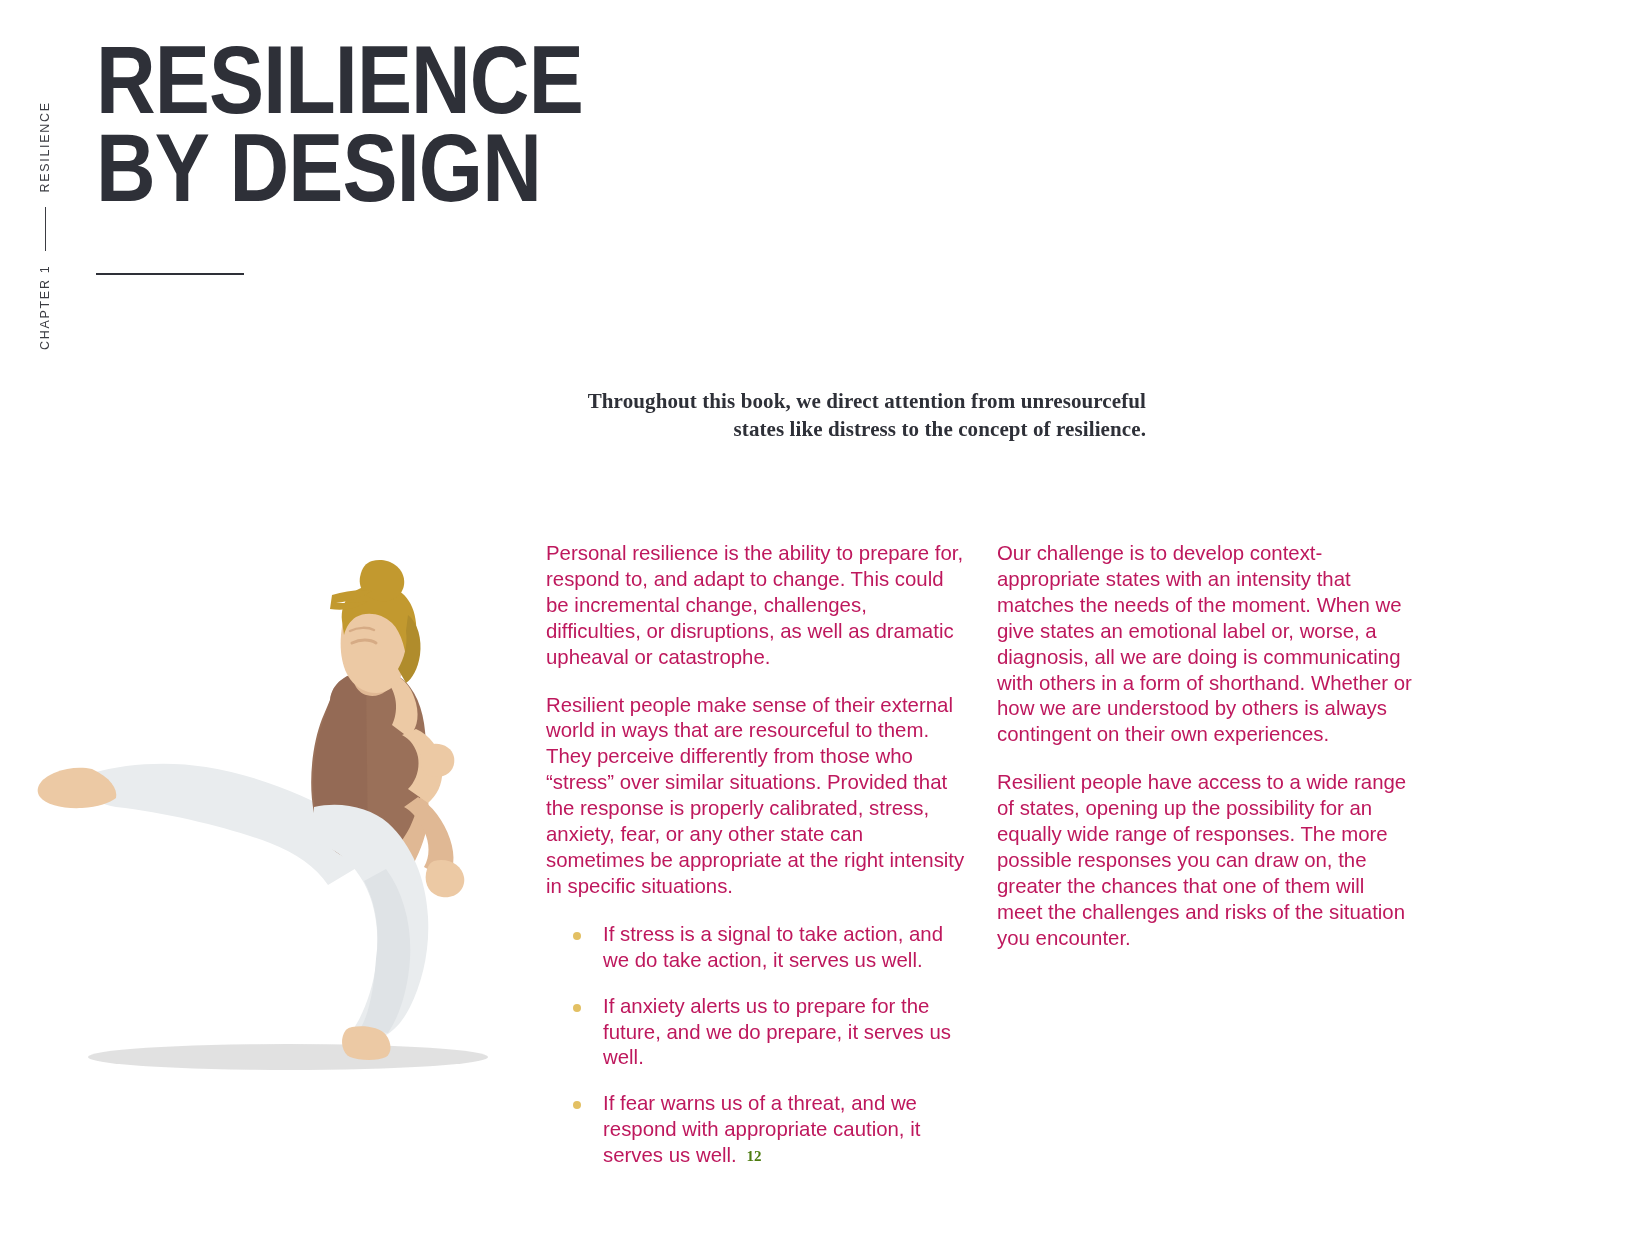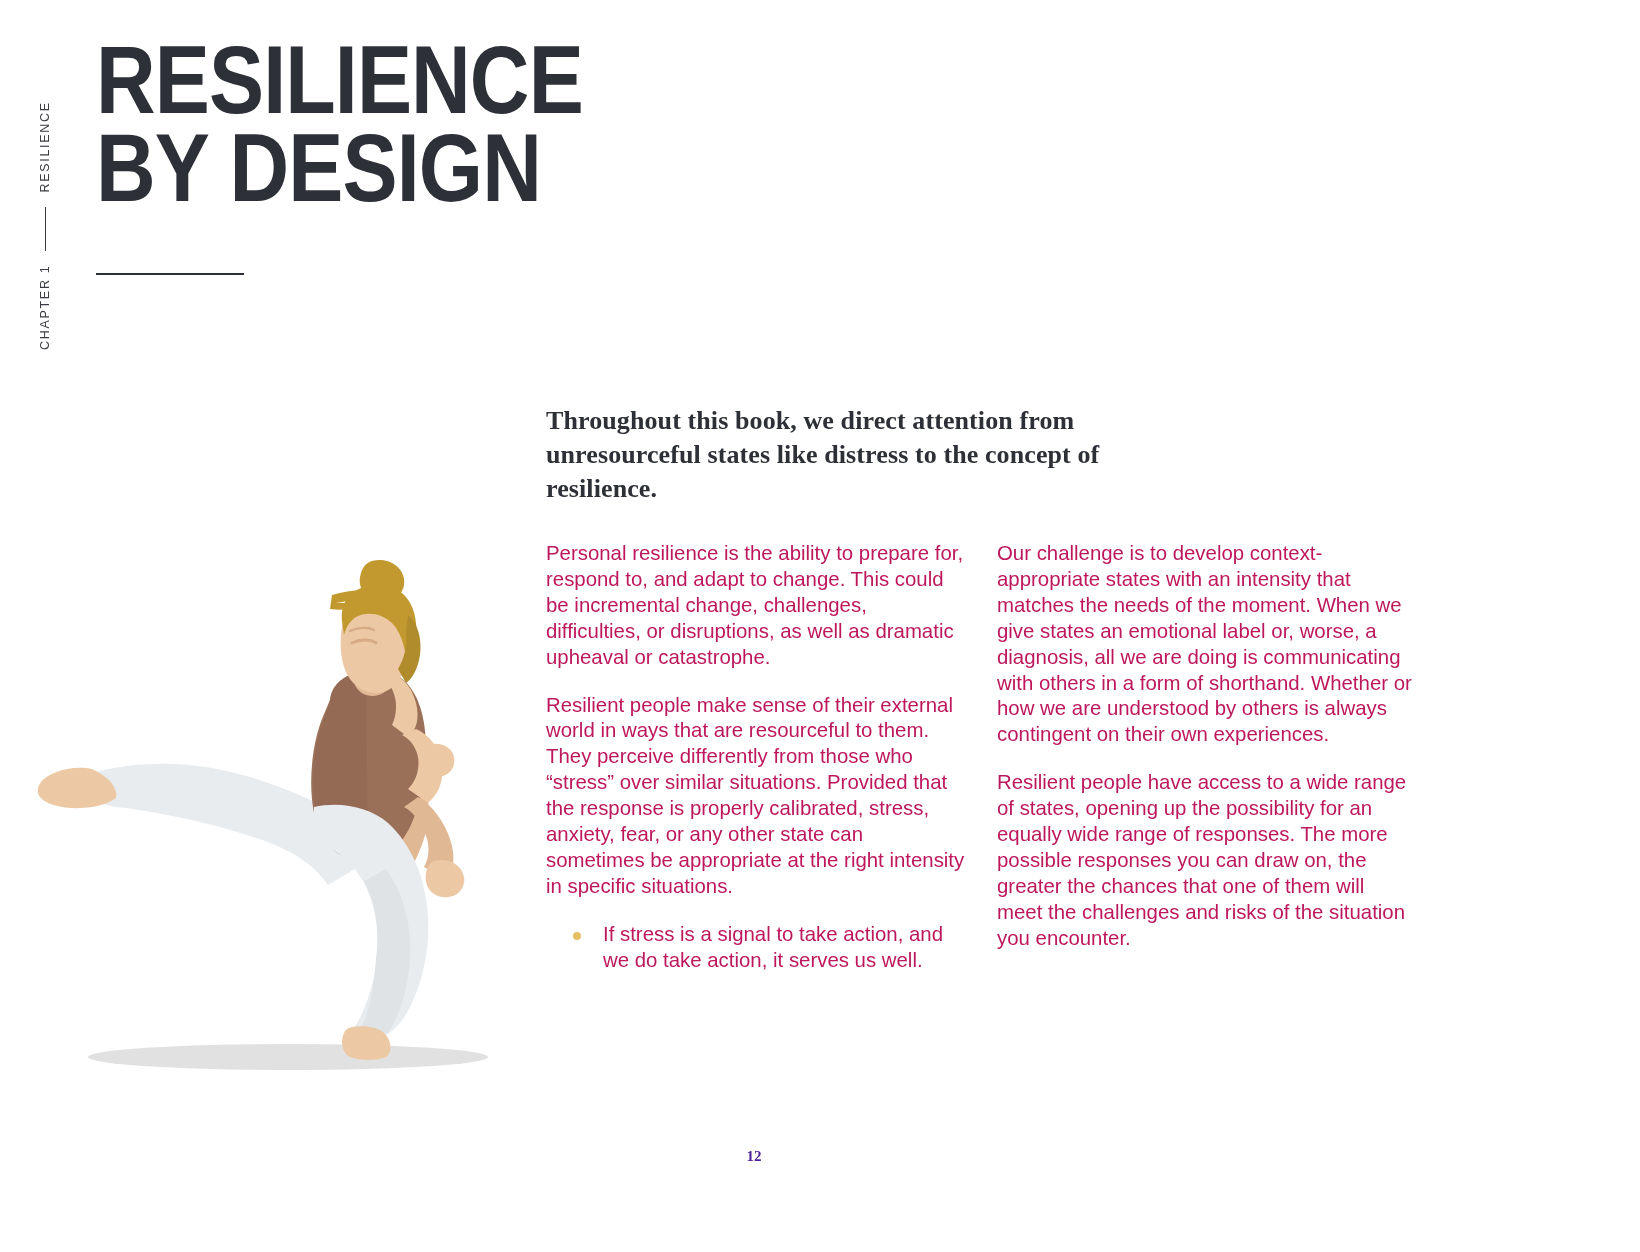--- a/index.html
+++ b/index.html
@@ -88,28 +88,29 @@
     top: 555px;
     width: 470px;
     height: 540px;
   }
   .illo svg { display: block; width: 100%; height: 100%; }
 
   
   .lede {
     position: absolute;
     left: 546px;
-    top: 404px;
+    top: 388px;
     width: 600px;
     font-family: "Liberation Serif", "DejaVu Serif", serif;
     font-weight: 700;
-    font-size: 26px;
+    font-size: 21px;
     line-height: 1.31;
     color: #2e3038;
     letter-spacing: 0.1px;
+    text-align: right;
   }
 
   
   .col {
     position: absolute;
     top: 541px;
     font-family: "Liberation Sans", sans-serif;
     font-size: 20.4px;
     line-height: 1.27;
     color: #be185d;
@@ -144,21 +145,21 @@
   
   .folio {
     position: absolute;
     left: 694px;
     top: 1148px;
     width: 120px;
     text-align: center;
     font-family: "Liberation Serif", "DejaVu Serif", serif;
     font-weight: 700;
     font-size: 15px;
-    color: #4c1d95;
+    color: #4d7c0f;
   }
 </style>
 </head>
 <body>
 
 <div class="page">
 
   <div class="rail">
     <div class="rail-inner">
       <span class="rail-text">CHAPTER 1</span>
@@ -217,20 +218,28 @@
   <div class="lede">Throughout this book, we direct attention from unresourceful states like distress to the concept of resilience.</div>
 
   <div class="col col-left">
     <p>Personal resilience is the ability to prepare for, respond to, and adapt to change. This could be incremental change, challenges, difficulties, or disruptions, as well as dramatic upheaval or catastrophe.</p>
     <p>Resilient people make sense of their external world in ways that are resourceful to them. They perceive differently from those who “stress” over similar situations. Provided that the response is properly calibrated, stress, anxiety, fear, or any other state can sometimes be appropriate at the right intensity in specific situations.</p>
     <ul class="bullets">
       <li>
         <span class="dot"></span>
         <span>If stress is a signal to take action, and we do take action, it serves us well.</span>
       </li>
+      <li>
+        <span class="dot"></span>
+        <span>If anxiety alerts us to prepare for the future, and we do prepare, it serves us well.</span>
+      </li>
+      <li>
+        <span class="dot"></span>
+        <span>If fear warns us of a threat, and we respond with appropriate caution, it serves us well.</span>
+      </li>
     </ul>
   </div>
 
   <div class="col col-right">
     <p>Our challenge is to develop context-appropriate states with an intensity that matches the needs of the moment. When we give states an emotional label or, worse, a diagnosis, all we are doing is communicating with others in a form of shorthand. Whether or how we are understood by others is always contingent on their own experiences.</p>
     <p>Resilient people have access to a wide range of states, opening up the possibility for an equally wide range of responses. The more possible responses you can draw on, the greater the chances that one of them will meet the challenges and risks of the situation you encounter.</p>
   </div>
 
   <div class="folio">12</div>
 

